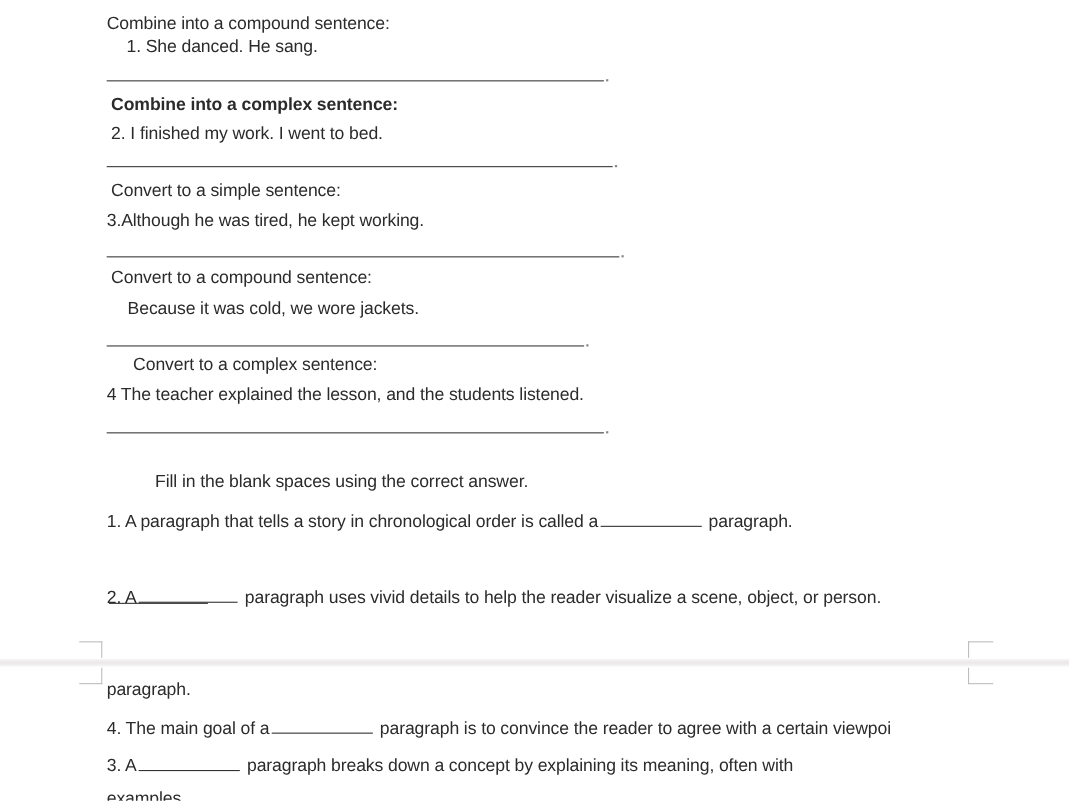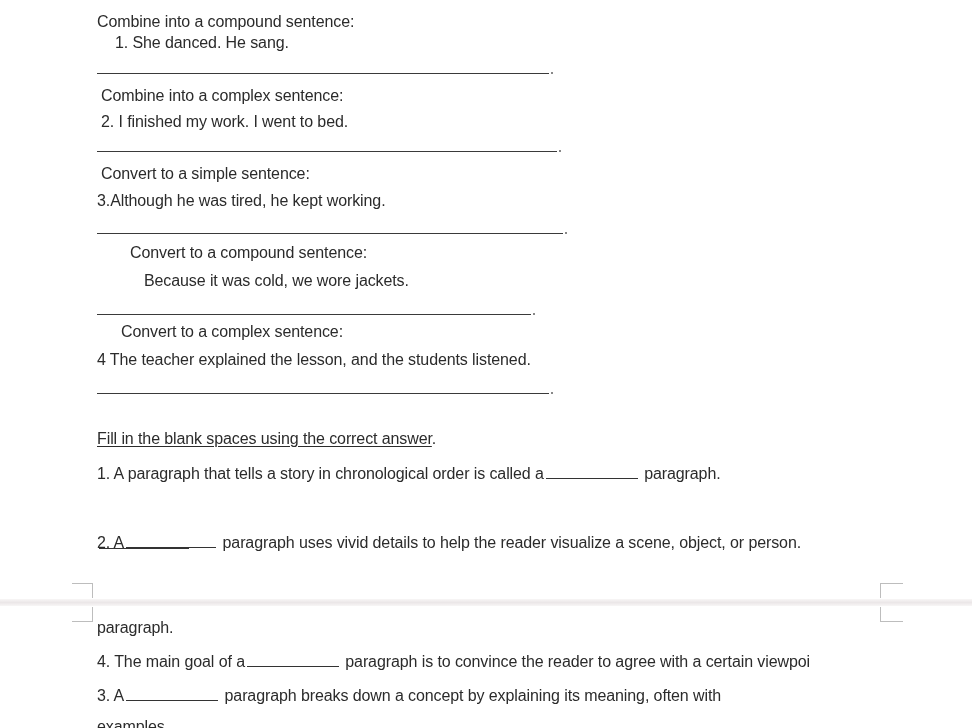--- a/index.html
+++ b/index.html
@@ -5,43 +5,43 @@
   html, body { margin:0; padding:0; }
   body {
     width:972px; height:728px; overflow:hidden; position:relative;
     background:#ffffff;
     font-family:"Liberation Sans", "DejaVu Sans", sans-serif;
     color:#2b2b2b;
   }
   .t { position:absolute; white-space:nowrap; font-size:16px; line-height:20px; letter-spacing:-0.1px; }
   .blank-line { position:absolute; height:0; border-top:1.3px solid #3a3a3a; }
   .blank-line::after { content:""; position:absolute; right:-4px; top:-2px; width:2px; height:2px; background:#888; }
-  .u { text-decoration:underline; text-underline-offset:2px; }
+  .u { text-underline-offset:2px;margin-left:44px; }
   .gap { display:inline-block; border-bottom:1.3px solid #333; height:14px; vertical-align:baseline; margin:0 2px; }
   .page-break { position:absolute; left:0; top:599px; width:972px; height:7px;
     background:linear-gradient(#f8f6f6, #ebe7e8 50%, #f8f6f6); }
   .corner { position:absolute; border-color:#bdbdbd; border-style:solid; }
 </style>
 </head>
 <body>
 
 <div class="t" style="left:97px;top:12px;">Combine into a compound sentence:</div>
 <div class="t" style="left:103px;top:33px;margin-left:12px;">1. She danced. He sang.</div>
 <div class="blank-line" style="left:97px;top:73px;width:452px;"></div>
 
-<div class="t" style="left:101px;top:86px;">Combine into a complex sentence:</div>
+<div class="t" style="left:101px;top:86px;font-weight:bold;">Combine into a complex sentence:</div>
 <div class="t" style="left:101px;top:112px;">2. I finished my work. I went to bed.</div>
 <div class="blank-line" style="left:97px;top:151px;width:460px;"></div>
 
 <div class="t" style="left:101px;top:164px;">Convert to a simple sentence:</div>
 <div class="t" style="left:97px;top:191px;">3.Although he was tired, he kept working.</div>
 <div class="blank-line" style="left:97px;top:233px;width:466px;"></div>
 
-<div class="t" style="left:101px;top:243px;margin-left:29px;">Convert to a compound sentence:</div>
-<div class="t" style="left:116px;top:271px;margin-left:28px;">Because it was cold, we wore jackets.</div>
+<div class="t" style="left:101px;top:243px;">Convert to a compound sentence:</div>
+<div class="t" style="left:116px;top:271px;">Because it was cold, we wore jackets.</div>
 <div class="blank-line" style="left:97px;top:314px;width:434px;"></div>
 
 <div class="t" style="left:97px;top:322px;margin-left:24px;">Convert to a complex sentence:</div>
 <div class="t" style="left:97px;top:350px;">4 The teacher explained the lesson, and the students listened.</div>
 <div class="blank-line" style="left:97px;top:393px;width:452px;"></div>
 
 <div class="t" style="left:97px;top:429px;"><span class="u">Fill in the blank spaces using the correct answer</span><span>.</span></div>
 
 <div class="t" style="left:97px;top:464px;">
   <span>1. A paragraph that tells a story in chronological order is called a</span><span class="gap" style="width:92px;"></span>

